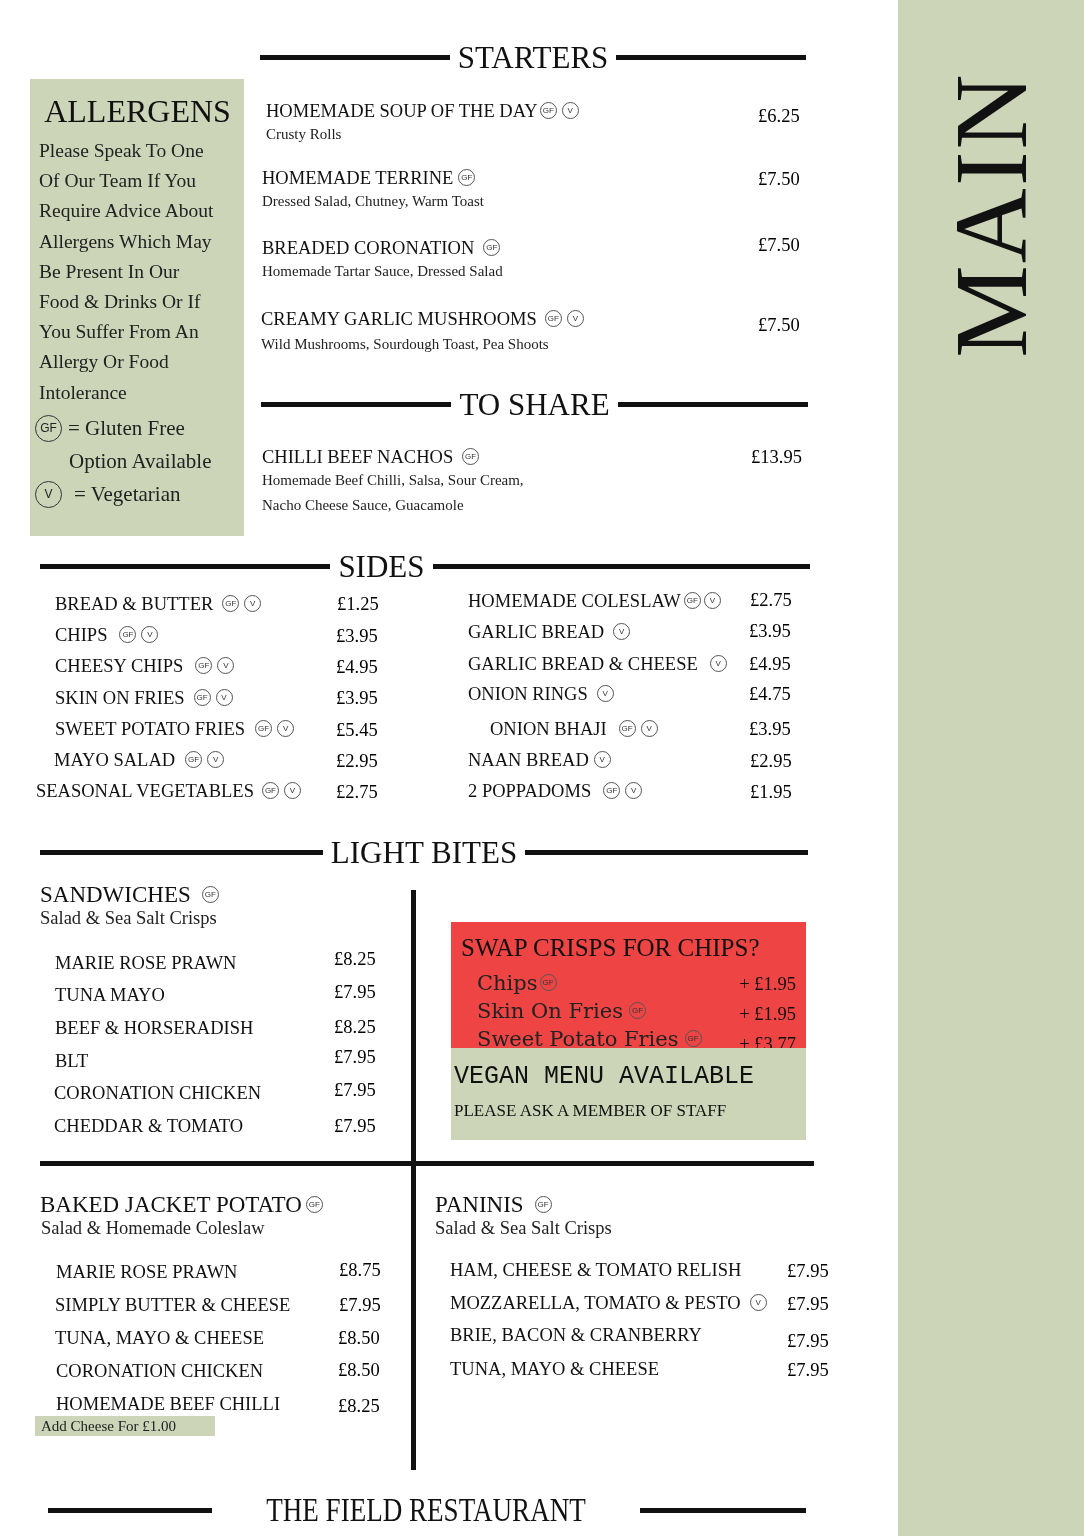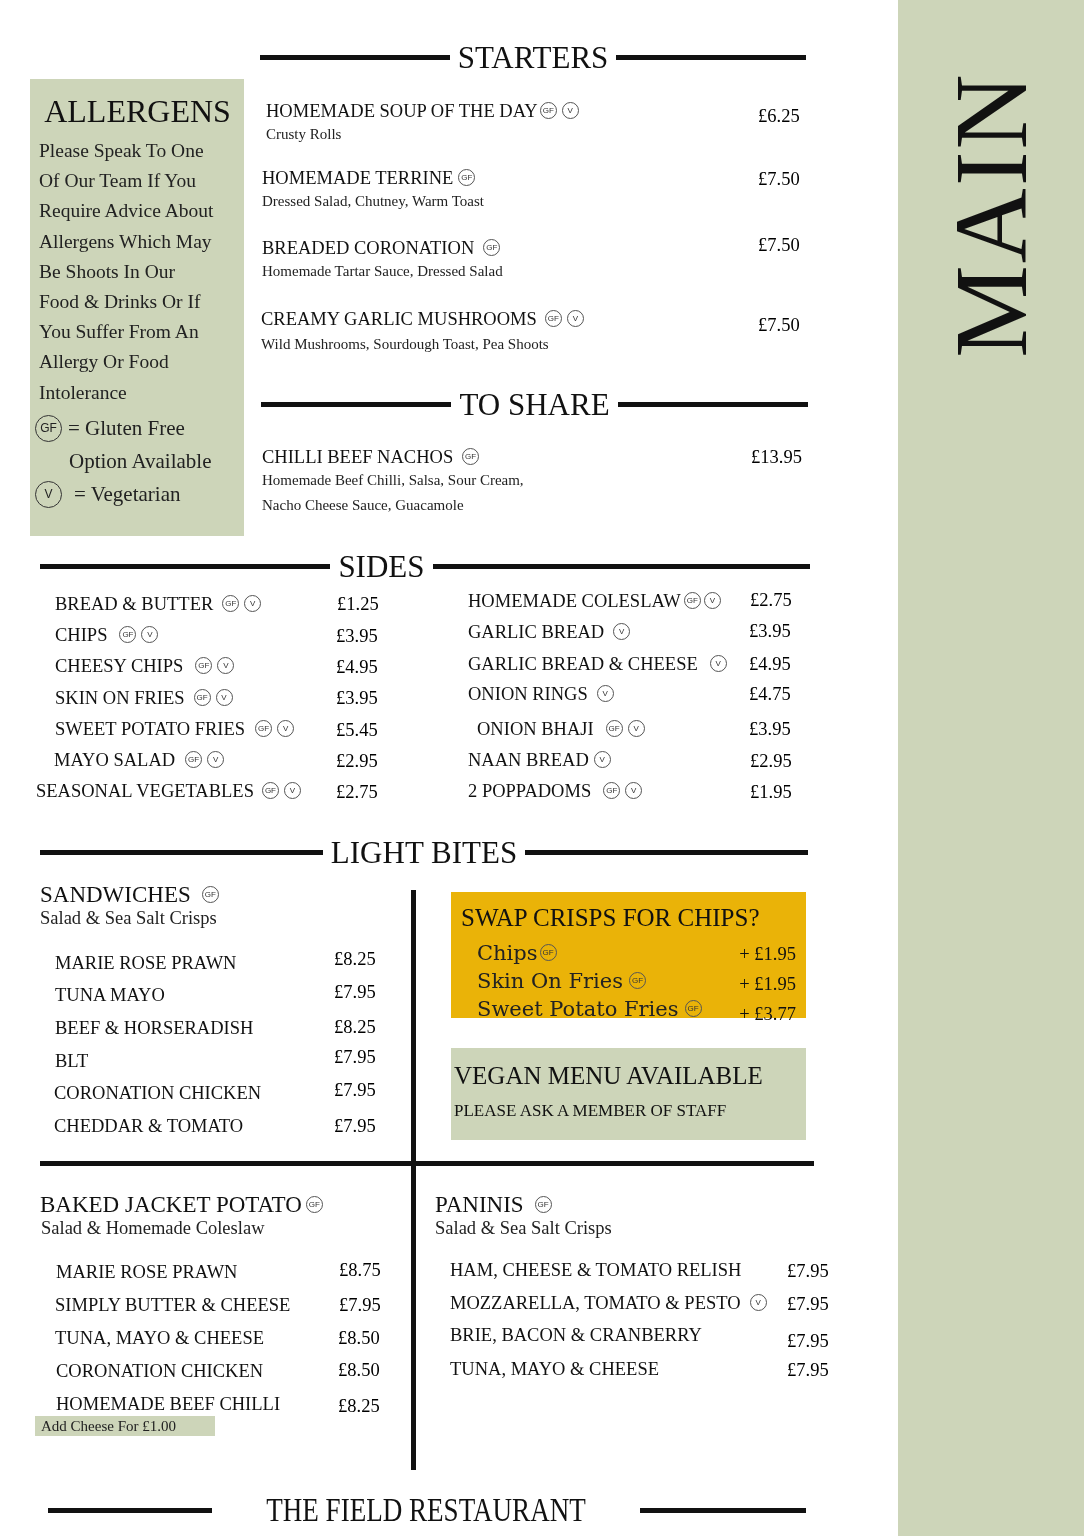--- a/index.html
+++ b/index.html
@@ -40,27 +40,27 @@
   .price { position: absolute; font-size: 18.5px; color: #000000; white-space: nowrap; }
 
   .row { position: absolute; font-size: 18.5px; color: #111; white-space: nowrap; margin-left: 15px; }
 
   .group-title { position: absolute; font-size: 23px; color: #111; white-space: nowrap; }
   .group-sub { position: absolute; font-size: 18.5px; color: #222; white-space: nowrap; }
 
   .vline { position: absolute; background: #111; }
   .hline { position: absolute; background: #111; }
 
-  .swap-box { position: absolute; left: 451px; top: 892px; width: 355px; height: 126px; background: #eab308; }
+  .swap-box { position: absolute; left: 451px; top: 922px; width: 355px; height: 126px; background: #ef4444; }
   .swap-title { position: absolute; left: 10px; top: 12px; font-size: 25px; color: #111; white-space: nowrap; }
   .swap-item { position: absolute; left: 26px; font-size: 21px; color: #222; white-space: nowrap; font-family: "DejaVu Serif", serif; }
   .swap-price { position: absolute; right: 10px; font-size: 18.5px; color: #111; white-space: nowrap; }
 
   .vegan-box { position: absolute; left: 451px; top: 1048px; width: 355px; height: 92px; background: #cdd5b9; }
-  .vegan-title { position: absolute; left: 3px; top: 14px; font-size: 25px; color: #111; white-space: nowrap; }
+  .vegan-title { position: absolute; left: 3px; top: 14px; font-size: 25px; color: #111; white-space: nowrap; font-family: Liberation Mono, monospace; }
   .vegan-sub { position: absolute; left: 3px; top: 53px; font-size: 17px; color: #111; white-space: nowrap; }
 
   .cheese-note { position: absolute; left: 35px; top: 1416px; width: 180px; height: 20px; background: #cdd5b9;
     font-size: 15px; padding-left: 6px; line-height: 20px; color: #222; }
 
   .footer { position: absolute; left: 48px; top: 1494px; width: 758px; }
   .footer .htext { font-size: 33px; transform: scaleX(0.82); padding: 0; }
 </style>
 </head>
 <body>
@@ -70,21 +70,21 @@
     <span>MAIN</span>
   </div>
 
 <div class="allergens">
   <div class="atitle">ALLERGENS</div>
   <div class="abody">
     <div>Please Speak To One</div>
     <div>Of Our Team If You</div>
     <div>Require Advice About</div>
     <div>Allergens Which May</div>
-    <div>Be Shoots In Our</div>
+    <div>Be Present In Our</div>
     <div>Food &amp; Drinks Or If</div>
     <div>You Suffer From An</div>
     <div>Allergy Or Food</div>
     <div>Intolerance</div>
   </div>
   <div class="legend-row" style="margin-top:4px;">
     <span class="legend-badge">GF</span>
     <span>= Gluten Free</span>
   </div>
   <div class="legend-row">
@@ -171,21 +171,21 @@
 
 <div class="row" style="left:453px; top:622px;"><span>GARLIC BREAD</span><span class="badge" style="margin-left:9px">V</span></div>
 <div class="price" style="left:749px; top:621px;">£3.95</div>
 
 <div class="row" style="left:453px; top:654px;"><span>GARLIC BREAD &amp; CHEESE</span><span class="badge" style="margin-left:12px">V</span></div>
 <div class="price" style="left:749px; top:654px;">£4.95</div>
 
 <div class="row" style="left:453px; top:684px;"><span>ONION RINGS</span><span class="badge" style="margin-left:9px">V</span></div>
 <div class="price" style="left:749px; top:684px;">£4.75</div>
 
-<div class="row" style="left:462px; top:719px;"><span>ONION BHAJI</span><span class="badge" style="margin-left:12px">GF</span><span class="badge">V</span></div>
+<div class="row" style="left:475px; top:719px;"><span>ONION BHAJI</span><span class="badge" style="margin-left:12px">GF</span><span class="badge">V</span></div>
 <div class="price" style="left:749px; top:719px;">£3.95</div>
 
 <div class="row" style="left:453px; top:750px;"><span>NAAN BREAD</span><span class="badge" style="margin-left:5px">V</span></div>
 <div class="price" style="left:750px; top:751px;">£2.95</div>
 
 <div class="row" style="left:453px; top:781px;"><span>2 POPPADOMS</span><span class="badge" style="margin-left:12px">GF</span><span class="badge">V</span></div>
 <div class="price" style="left:750px; top:782px;">£1.95</div>
 
 <div class="heading" style="left:40px; top:837px; width:768px;">
   <div class="rule"></div>

